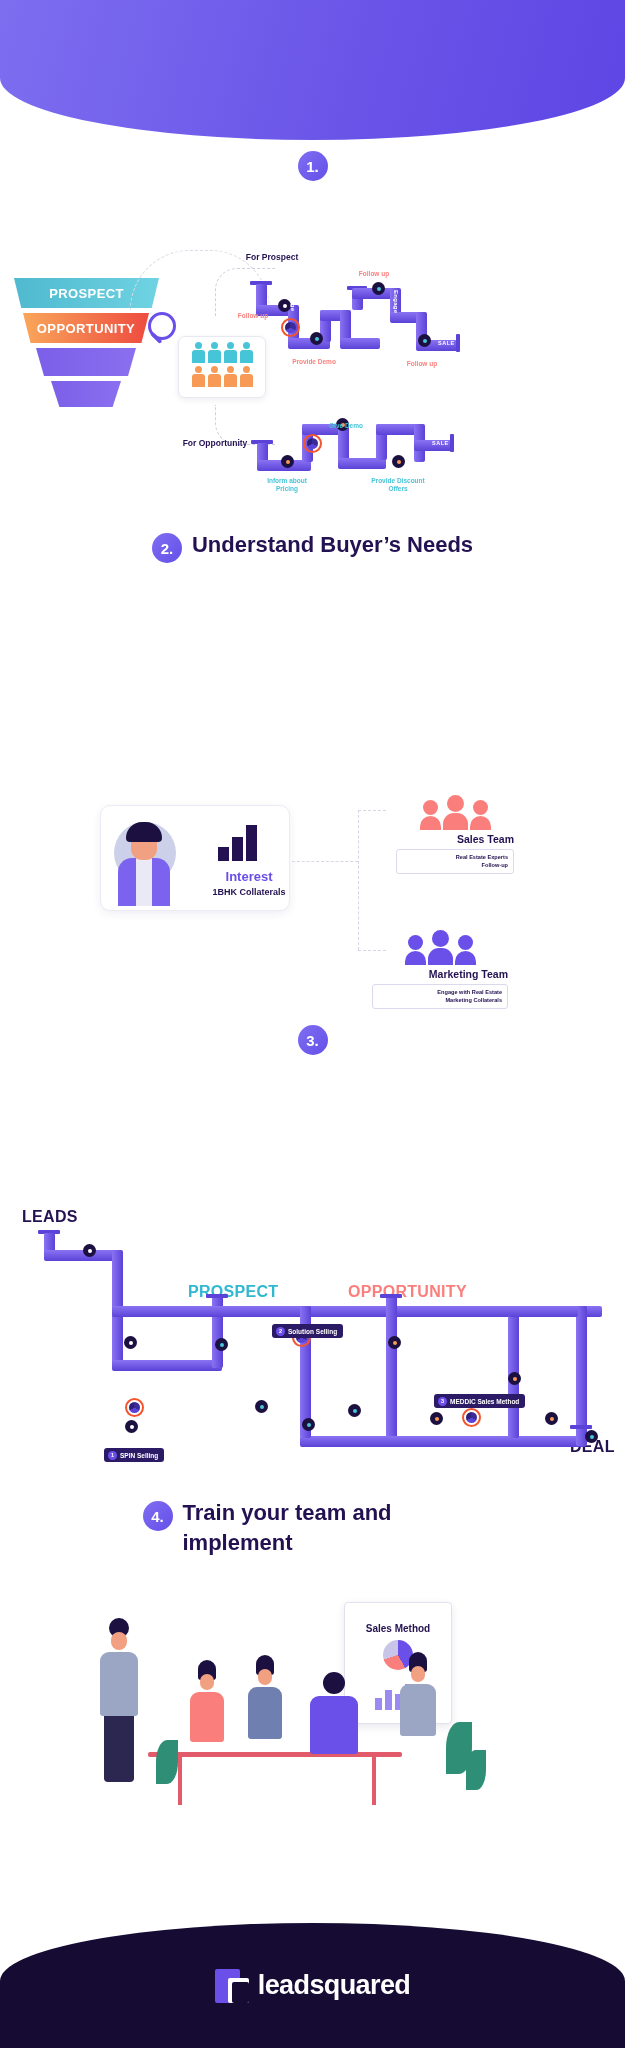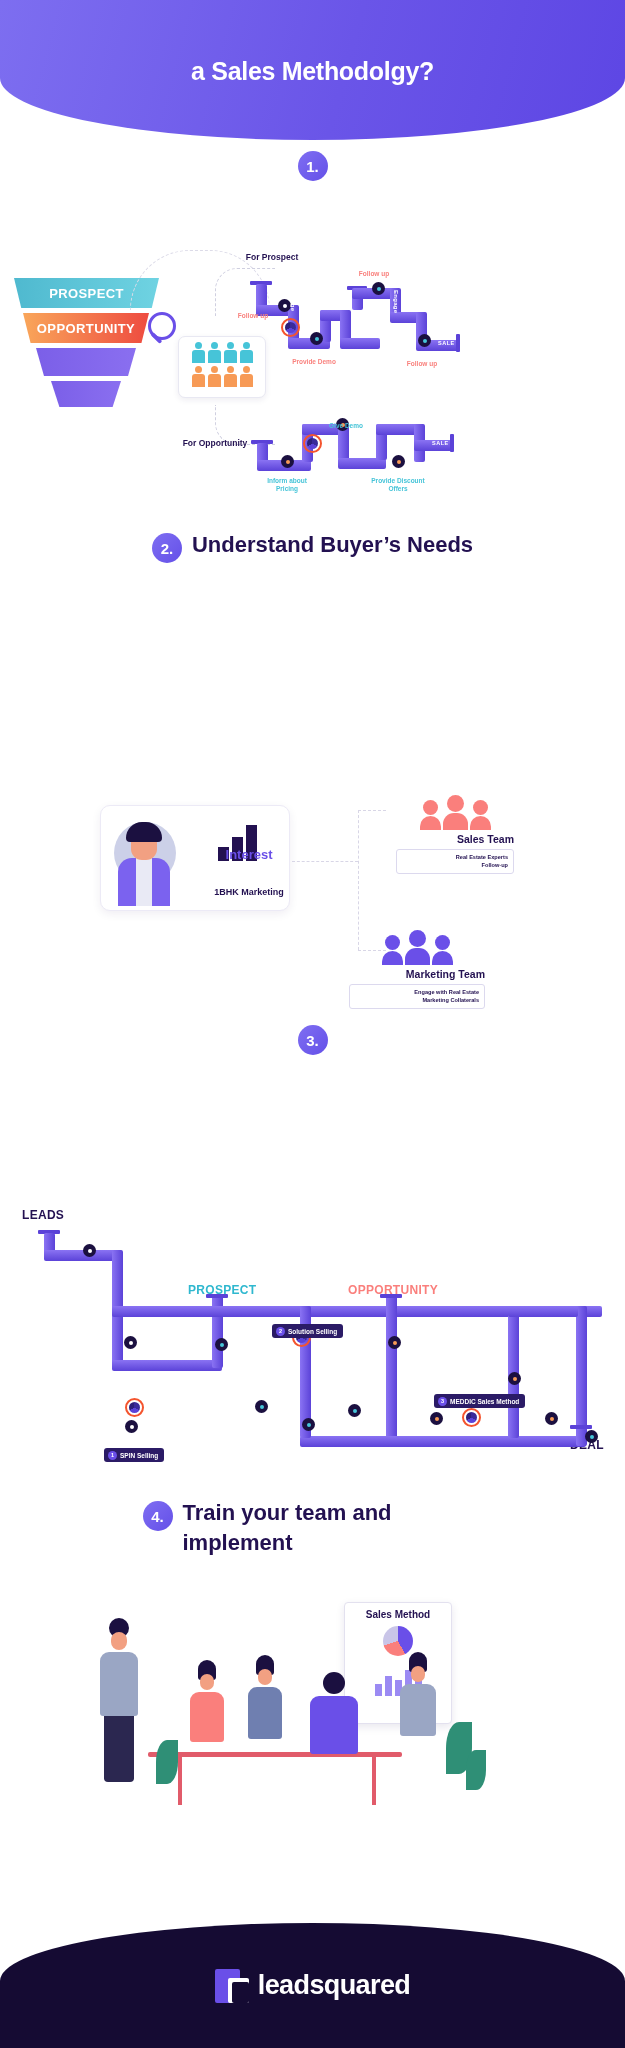--- a/index.html
+++ b/index.html
@@ -152,32 +152,32 @@
   .ti-mid .ti-head { width: 17px; height: 17px; }
   .ti-mid .ti-body { width: 25px; height: 17px; }
   .salmon .ti-head, .salmon .ti-body { background: #fa7f7c; }
   .violet .ti-head, .violet .ti-body { background: #6a4fe8; }
   .team-name { color: #231151; font-size: 10.5px; font-weight: bold; margin-top: 3px; }
   .team-box { border: 1px solid #dcd9ee; border-radius: 3px; padding: 3px 5px;
               margin-top: 4px; font-size: 5.6px; font-weight: bold; color: #231151;
               line-height: 1.5; background: #fff; }
 
   
-  .s3-cap { position: absolute; font-size: 12px; font-weight: bold; letter-spacing: .3px; }
+  .s3-cap { position: absolute; font-size: 16px; font-weight: bold; letter-spacing: .3px; }
   .method-tag { position: absolute; background: #2b1b66; color: #fff; border-radius: 3px;
                 padding: 2.5px 6px 2.5px 4px; font-size: 6.5px; font-weight: bold;
                 display: flex; align-items: center; gap: 3px; white-space: nowrap; }
   .method-tag .num { width: 9px; height: 9px; border-radius: 50%; background: #6a4fe8;
                      color: #fff; font-size: 5.5px; display: flex; align-items: center;
                      justify-content: center; }
 
   
   .board { position: absolute; left: 344px; top: 1502px; width: 108px; height: 122px;
            background: #fff; border: 1px solid #e3e1ef; border-radius: 4px;
-           box-shadow: 0 3px 9px rgba(40,20,90,.1); padding: 6px; }
+           box-shadow: 0 3px 9px rgba(40,20,90,.1); padding: 20px; }
   .board-title { text-align: center; color: #231151; font-size: 10px; font-weight: bold;
                  margin-bottom: 6px; }
   .board-pie { width: 30px; height: 30px; border-radius: 50%;
                background: conic-gradient(#6a4fe8 0 42%, #fa7f7c 0 70%, #c9c5e8 0);
                margin: 0 auto 6px; }
   .board-bars { display: flex; align-items: flex-end; justify-content: center; gap: 3px; height: 34px; }
   .board-bars b { display: block; width: 7px; background: #9b8af3; }
 
   .table-top { position: absolute; left: 148px; top: 1652px; width: 254px; height: 5px;
                background: #e15b6a; border-radius: 2px; }
@@ -206,21 +206,20 @@
   .logo-mark .sq3 { position: absolute; left: 17px; top: 13px; width: 17px; height: 21px;
                     background: #150b33; border-radius: 2px; }
   .logo-text { color: #fff; font-size: 27px; font-weight: bold; letter-spacing: -.6px; }
 </style>
 </head>
 <body>
 
 <div class="header">
   <h1>
     <br>
-    <span>a Sales Methodolgy?</span>
   </h1>
 </div>
 
 <div class="step-head" style="position:absolute;left:0;top:148px;width:625px;">
   <div class="badge">1.</div>
 </div>
 
 <div class="funnel-wrap">
   <div class="fn fn1">PROSPECT</div>
   <div class="fn fn2">OPPORTUNITY</div>
@@ -363,22 +362,22 @@
 <div class="man-body" style="left:118px;top:858px;"></div>
 <div class="man-shirt" style="left:136px;top:858px;"></div>
 <div class="man-face" style="left:131px;top:832px;"></div>
 <div class="man-hair" style="left:126px;top:822px;"></div>
 
 <div class="chart-icon" style="left:218px;top:825px;">
   <b style="height:14px;"></b>
     <b style="height:24px;"></b>
     <b style="height:36px;"></b>
 </div>
-<div class="interest-txt" style="left:208px;top:847px;">Interest</div>
-<div class="interest-sub" style="left:200px;top:887px;">1BHK Marketing</div>
+<div class="interest-txt" style="left:208px;top:869px;">Interest</div>
+<div class="interest-sub" style="left:200px;top:887px;">1BHK Collaterals</div>
 
 <div class="dotline" style="left:292px;top:861px;width:66px;height:0;border-top:1px dashed #d8d6e6;border-left:none;border-right:none;border-bottom:none;"></div>
 <div class="dotline" style="left:358px;top:810px;width:0;height:140px;border-left:1px dashed #d8d6e6;border-top:none;border-right:none;border-bottom:none;"></div>
 <div class="dotline" style="left:358px;top:810px;width:28px;height:0;border-top:1px dashed #d8d6e6;border-left:none;border-right:none;border-bottom:none;"></div>
 <div class="dotline" style="left:358px;top:950px;width:28px;height:0;border-top:1px dashed #d8d6e6;border-left:none;border-right:none;border-bottom:none;"></div>
 
 <div class="team-block" style="left:396px;top:800px;width:118px;">
   <div class="team-icon">
     <div class="ti-p salmon">
         <div class="ti-head"></div>
@@ -393,21 +392,21 @@
         <div class="ti-body"></div>
       </div>
   </div>
   <div class="team-name">Sales Team</div>
   <div class="team-box">
     <div>Real Estate Experts</div>
     <div>Follow-up</div>
   </div>
 </div>
 
-<div class="team-block" style="left:349px;top:935px;width:136px;">
+<div class="team-block" style="left:372px;top:935px;width:136px;">
   <div class="team-icon">
     <div class="ti-p violet">
         <div class="ti-head"></div>
         <div class="ti-body"></div>
       </div>
     <div class="ti-p ti-mid violet">
         <div class="ti-head"></div>
         <div class="ti-body"></div>
       </div>
     <div class="ti-p violet">

